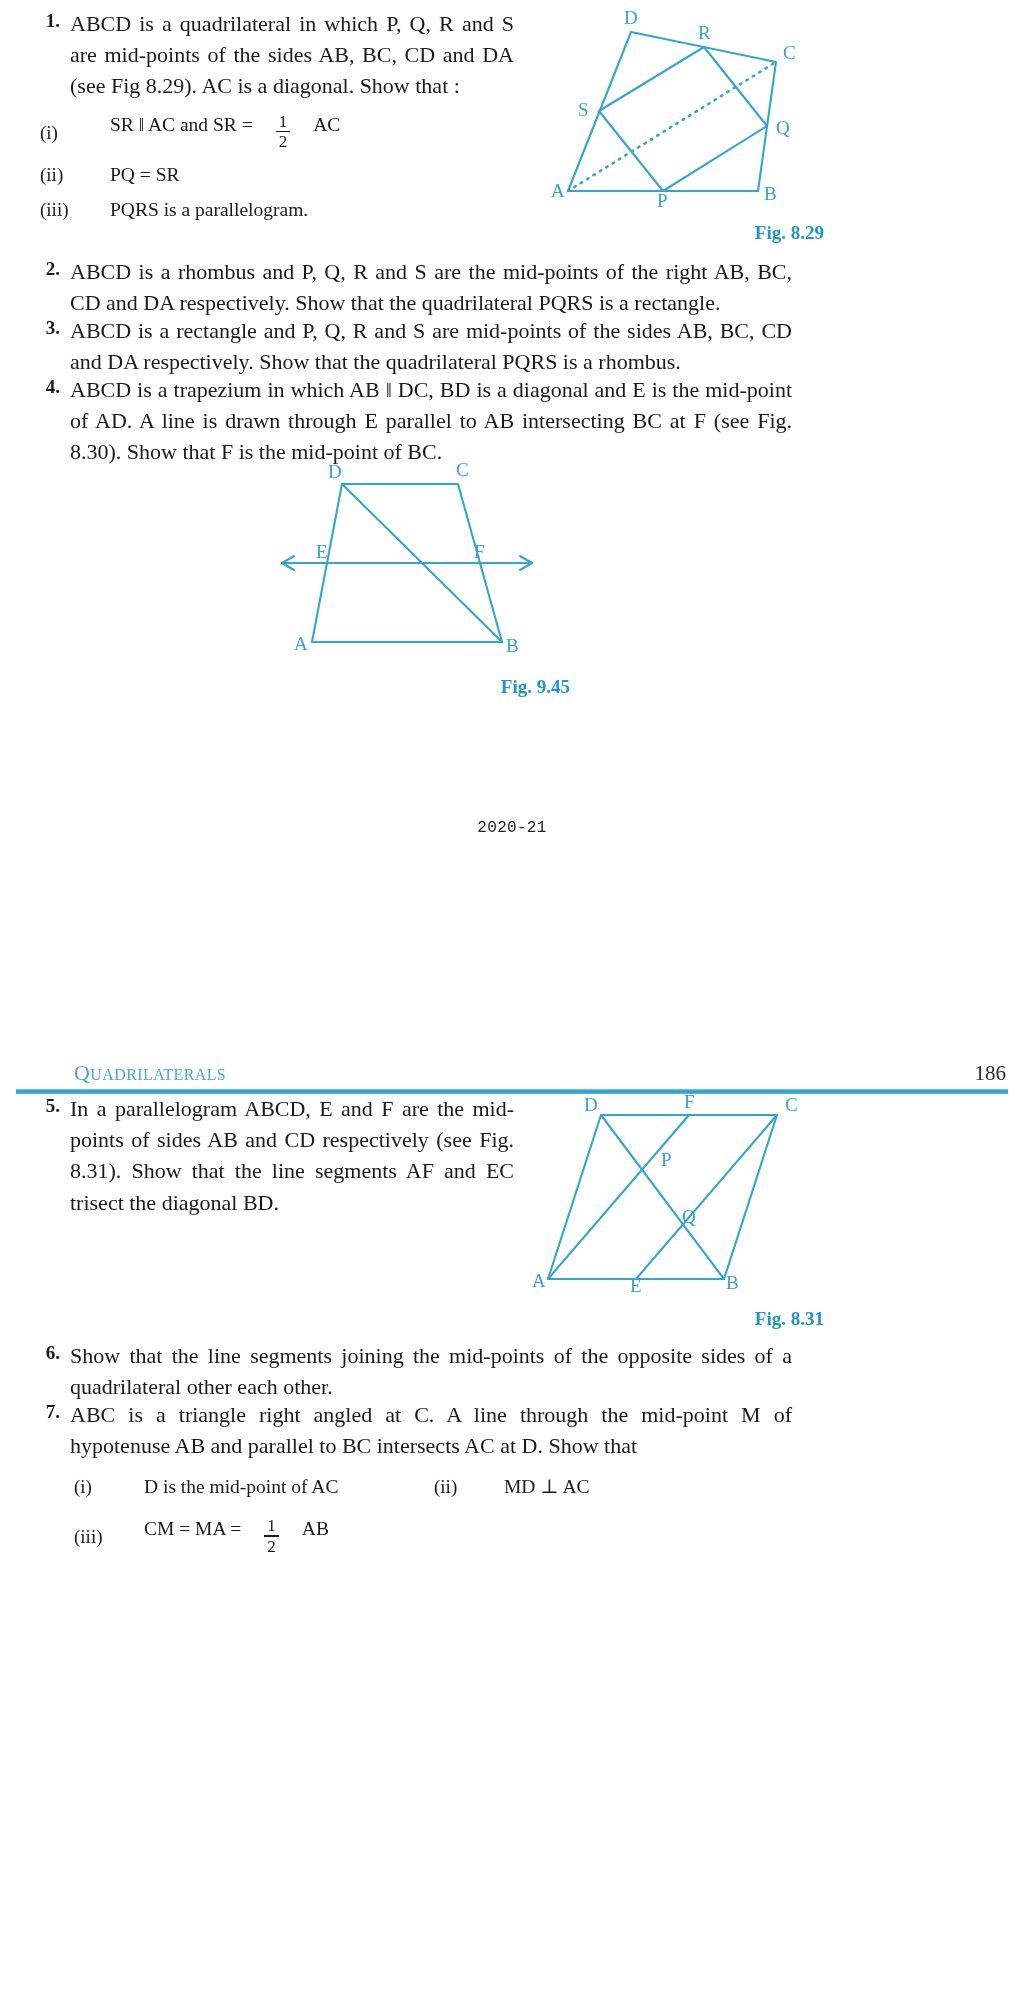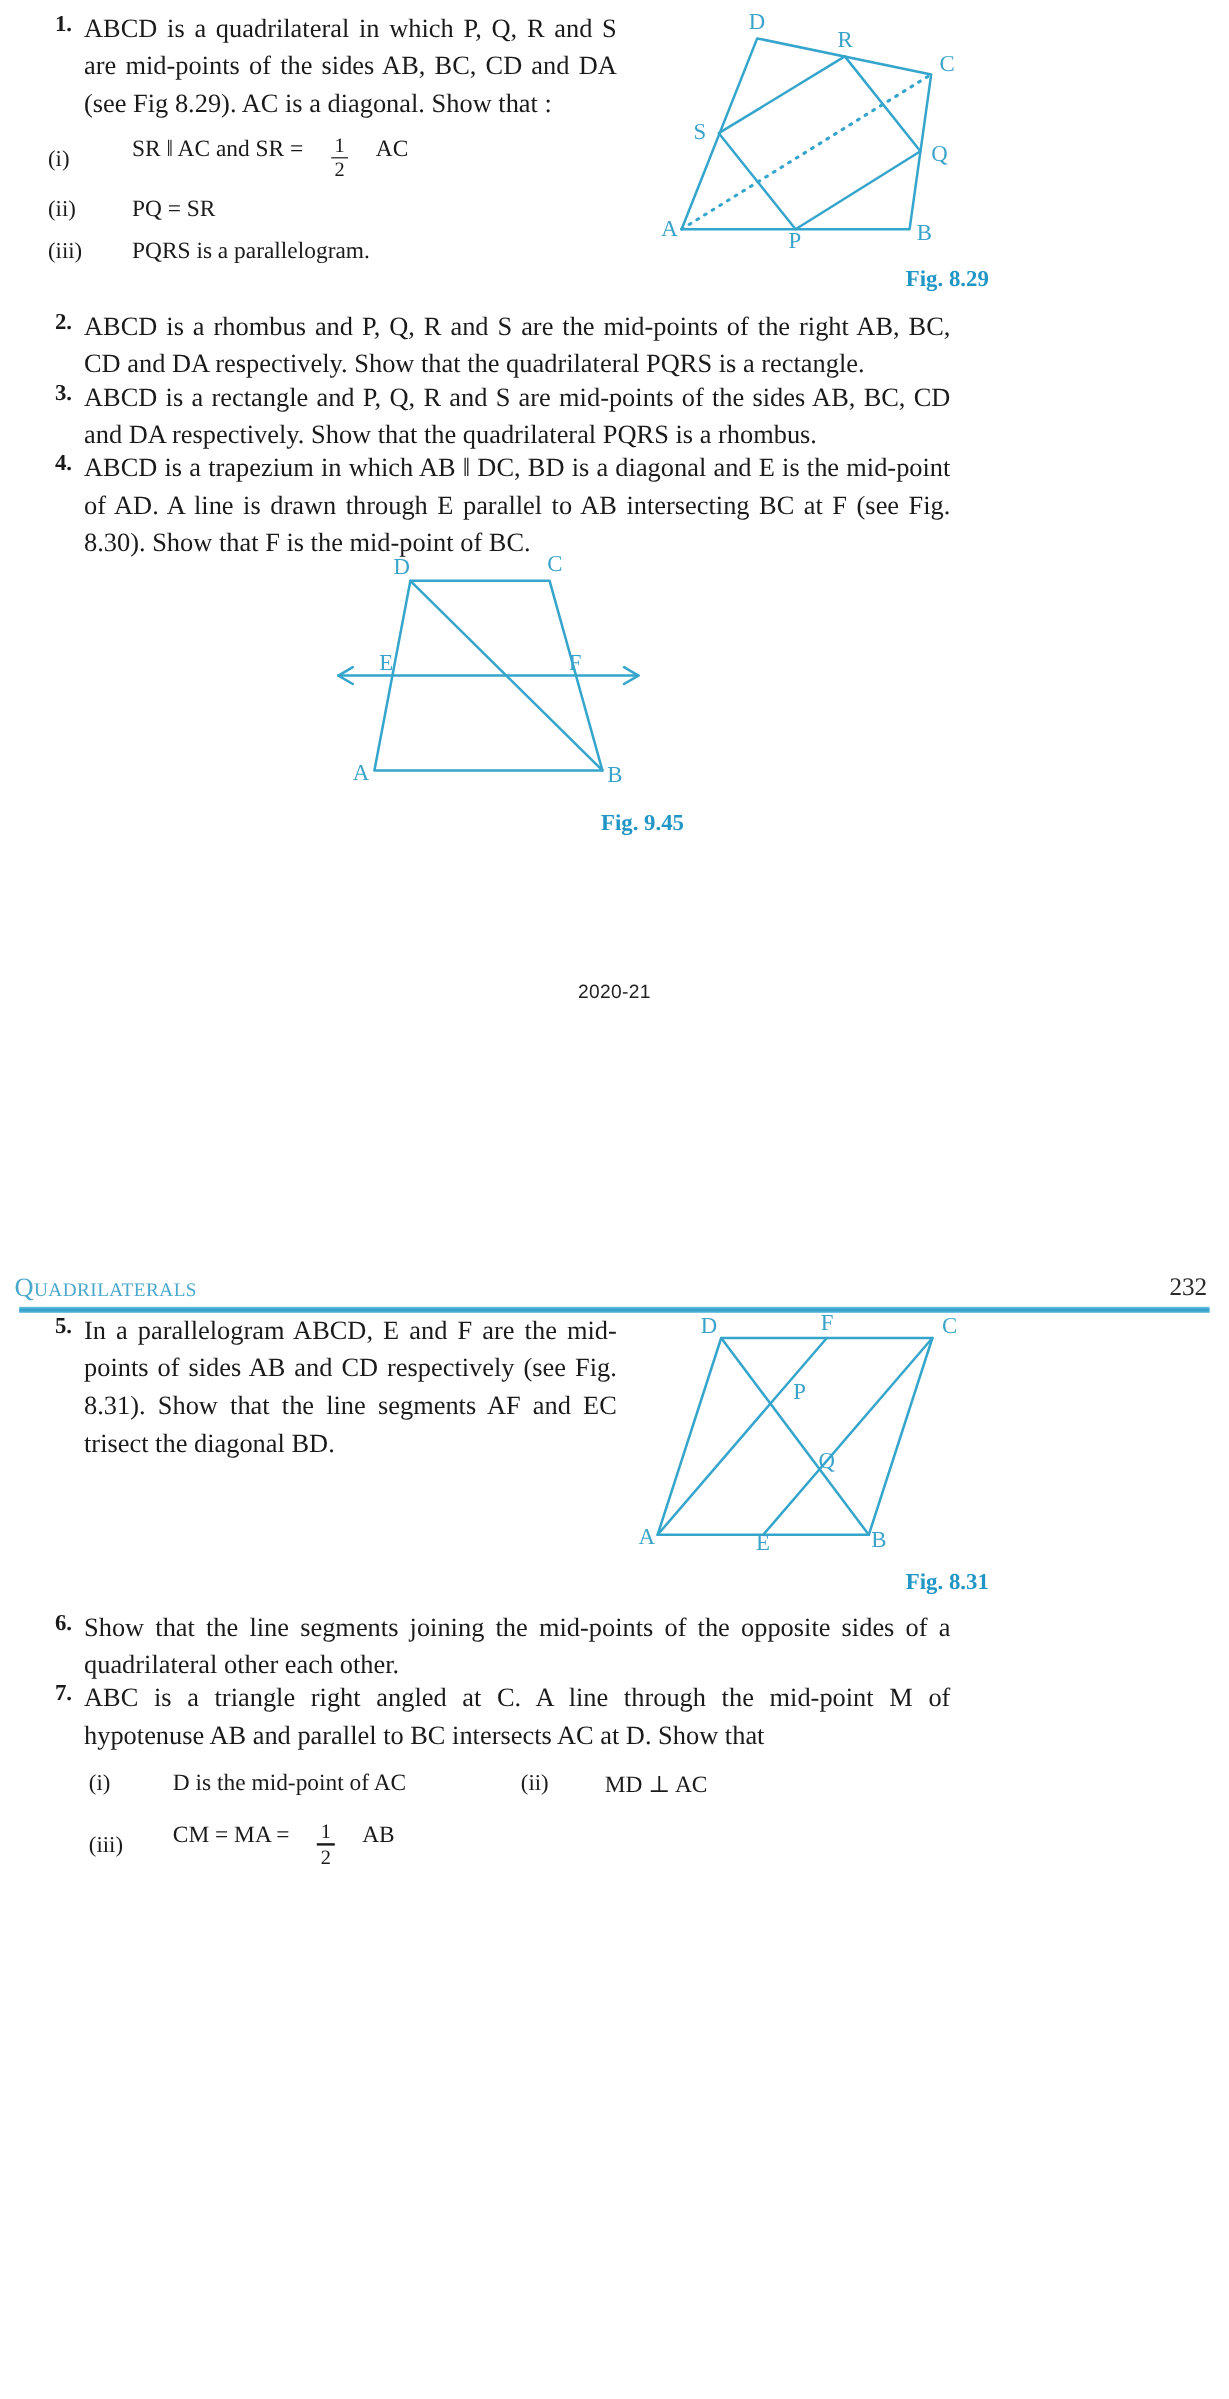--- a/index.html
+++ b/index.html
@@ -89,23 +89,24 @@
   }
 
   
   .runhead {
     position: absolute;
     left: 0;
     width: 1024px;
   }
   .runhead .inner {
     display: flex;
-    align-items: flex-start;
+    align-items: center;
     justify-content: space-between;
-    padding: 0 18px 3px 12px;
+    padding: 0 18px 3px 27px;
+    margin-left: 47px;
   }
   .runhead .chaptitle {
     color: #4aa8cc;
     font-family: "Liberation Serif", serif;
     font-size: 16px;
     letter-spacing: 0.4px;
   }
   .runhead .chaptitle .cap1 { font-size: 22px; }
   .runhead .pageno {
     color: #2a2a2a;
@@ -115,21 +116,21 @@
   .runhead .rule {
     height: 5px;
     background: linear-gradient(to bottom, #6fc3e2 0%, #2e9dc8 50%, #59b7da 100%);
     margin: 0 16px;
   }
 
   .yearstamp {
     position: absolute;
     width: 1024px;
     text-align: center;
-    font-family: Liberation Sans, sans-serif;
+    font-family: Liberation Mono, monospace;
     font-size: 16px;
     color: #222;
     letter-spacing: 0.3px;
   }
 
   svg { display: block; overflow: visible; }
   .lbl {
     font-family: "Liberation Serif", serif;
     fill: #3aa3c9;
     font-size: 19px;
@@ -244,21 +245,21 @@
     <div class="figcap" style="margin-top:14px; margin-left:58px;">Fig. 9.45</div>
   </div>
 
   <div class="yearstamp" style="top:819px;">2020-21</div>
 
   <div class="runhead" style="top:1060px;">
     <div class="inner">
       <div class="chaptitle">
         <span class="cap1">Q</span><span>UADRILATERALS</span>
       </div>
-      <div class="pageno">232</div>
+      <div class="pageno">186</div>
     </div>
     <div class="rule"></div>
   </div>
 
   <div style="position:absolute; left:36px; top:1093px; width:478px;">
     <div class="qrow">
       <div class="qnum">5.</div>
       <div class="qbody">In a parallelogram ABCD, E and F are the mid-points of sides AB and CD respectively (see Fig. 8.31). Show that the line segments AF and EC trisect the diagonal BD.</div>
     </div>
   </div>

